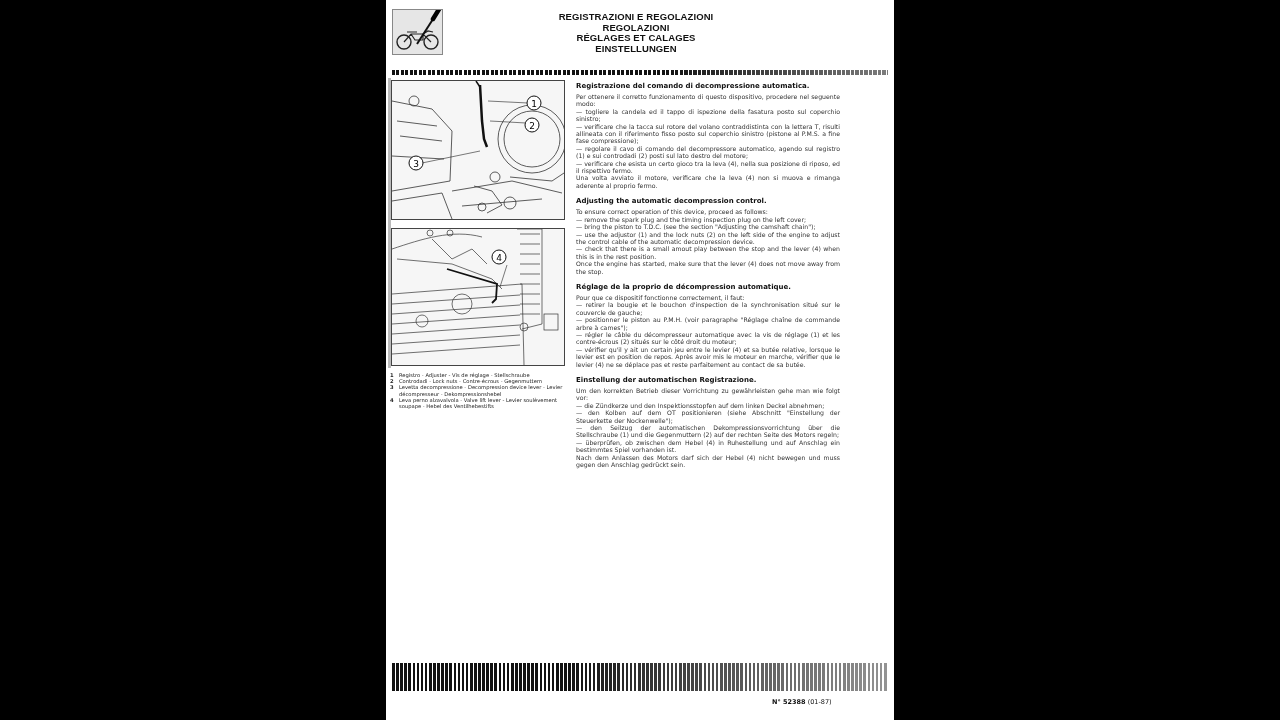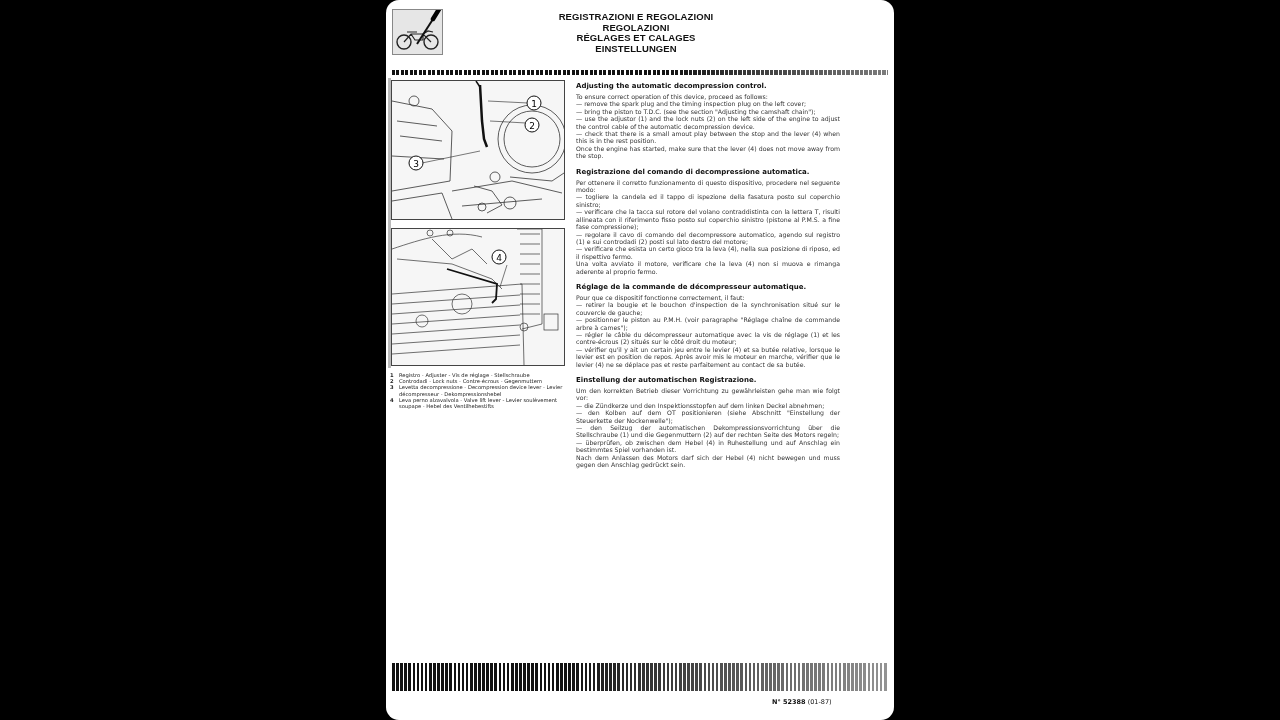--- a/index.html
+++ b/index.html
@@ -5,21 +5,20 @@
   html, body { margin: 0; padding: 0; }
   body {
     width: 1280px; height: 720px; background: #000;
     position: relative; overflow: hidden;
     font-family: "DejaVu Sans", "Liberation Sans", sans-serif;
     color: #111;
   }
   .page {
     position: absolute; left: 386px; top: 0; width: 508px; height: 720px;
     background: #fff;
-    border-radius: 13px;
   }
   .logo {
     position: absolute; left: 6px; top: 9px; width: 49px; height: 44px;
     border: 1px solid #888; background: #e9e9e9;
   }
   .logo svg { width: 100%; height: 100%; display: block; }
   .header-titles {
     position: absolute; left: 120px; top: 12px; width: 260px; text-align: center;
     font-family: "Liberation Sans", sans-serif; font-weight: bold;
     font-size: 9.5px; line-height: 10.5px; letter-spacing: 0.1px;
@@ -176,39 +175,39 @@
       <span class="legend-text">Levetta decompressione - Decompression device lever - Levier décompresseur - Dekompressionshebel</span>
     </div>
     <div class="legend-row">
       <span class="legend-num">4</span>
       <span class="legend-text">Leva perno alzavalvola - Valve lift lever - Levier soulèvement soupape - Hebel des Ventilhebestifts</span>
     </div>
   </div>
 
   <div class="content">
     <div class="section">
+      <h3>Registrazione del comando di decompressione automatica.</h3>
+      <p>Per ottenere il corretto funzionamento di questo dispositivo, procedere nel seguente modo:</p>
+      <p>— togliere la candela ed il tappo di ispezione della fasatura posto sul coperchio sinistro;</p>
+      <p>— verificare che la tacca sul rotore del volano contraddistinta con la lettera T, risulti allineata con il riferimento fisso posto sul coperchio sinistro (pistone al P.M.S. a fine fase compressione);</p>
+      <p>— regolare il cavo di comando del decompressore automatico, agendo sul registro (1) e sui controdadi (2) posti sul lato destro del motore;</p>
+      <p>— verificare che esista un certo gioco tra la leva (4), nella sua posizione di riposo, ed il rispettivo fermo.</p>
+      <p>Una volta avviato il motore, verificare che la leva (4) non si muova e rimanga aderente al proprio fermo.</p>
+    </div>
+    <div class="section">
       <h3>Adjusting the automatic decompression control.</h3>
       <p>To ensure correct operation of this device, proceed as follows:</p>
       <p>— remove the spark plug and the timing inspection plug on the left cover;</p>
       <p>— bring the piston to T.D.C. (see the section "Adjusting the camshaft chain");</p>
       <p>— use the adjustor (1) and the lock nuts (2) on the left side of the engine to adjust the control cable of the automatic decompression device.</p>
       <p>— check that there is a small amout play between the stop and the lever (4) when this is in the rest position.</p>
       <p>Once the engine has started, make sure that the lever (4) does not move away from the stop.</p>
     </div>
     <div class="section">
-      <h3>Registrazione del comando di decompressione automatica.</h3>
-      <p>Per ottenere il corretto funzionamento di questo dispositivo, procedere nel seguente modo:</p>
-      <p>— togliere la candela ed il tappo di ispezione della fasatura posto sul coperchio sinistro;</p>
-      <p>— verificare che la tacca sul rotore del volano contraddistinta con la lettera T, risulti allineata con il riferimento fisso posto sul coperchio sinistro (pistone al P.M.S. a fine fase compressione);</p>
-      <p>— regolare il cavo di comando del decompressore automatico, agendo sul registro (1) e sui controdadi (2) posti sul lato destro del motore;</p>
-      <p>— verificare che esista un certo gioco tra la leva (4), nella sua posizione di riposo, ed il rispettivo fermo.</p>
-      <p>Una volta avviato il motore, verificare che la leva (4) non si muova e rimanga aderente al proprio fermo.</p>
-    </div>
-    <div class="section">
-      <h3>Réglage de la commande de décompresseur automatique.</h3>
+      <h3>Réglage de la proprio de décompression automatique.</h3>
       <p>Pour que ce dispositif fonctionne correctement, il faut:</p>
       <p>— retirer la bougie et le bouchon d'inspection de la synchronisation situé sur le couvercle de gauche;</p>
       <p>— positionner le piston au P.M.H. (voir paragraphe "Réglage chaîne de commande arbre à cames");</p>
       <p>— régler le câble du décompresseur automatique avec la vis de réglage (1) et les contre-écrous (2) situés sur le côté droit du moteur;</p>
       <p>— vérifier qu'il y ait un certain jeu entre le levier (4) et sa butée relative, lorsque le levier est en position de repos. Après avoir mis le moteur en marche, vérifier que le levier (4) ne se déplace pas et reste parfaitement au contact de sa butée.</p>
     </div>
     <div class="section">
       <h3>Einstellung der automatischen Registrazione.</h3>
       <p>Um den korrekten Betrieb dieser Vorrichtung zu gewährleisten gehe man wie folgt vor:</p>
       <p>— die Zündkerze und den Inspektionsstopfen auf dem linken Deckel abnehmen;</p>

